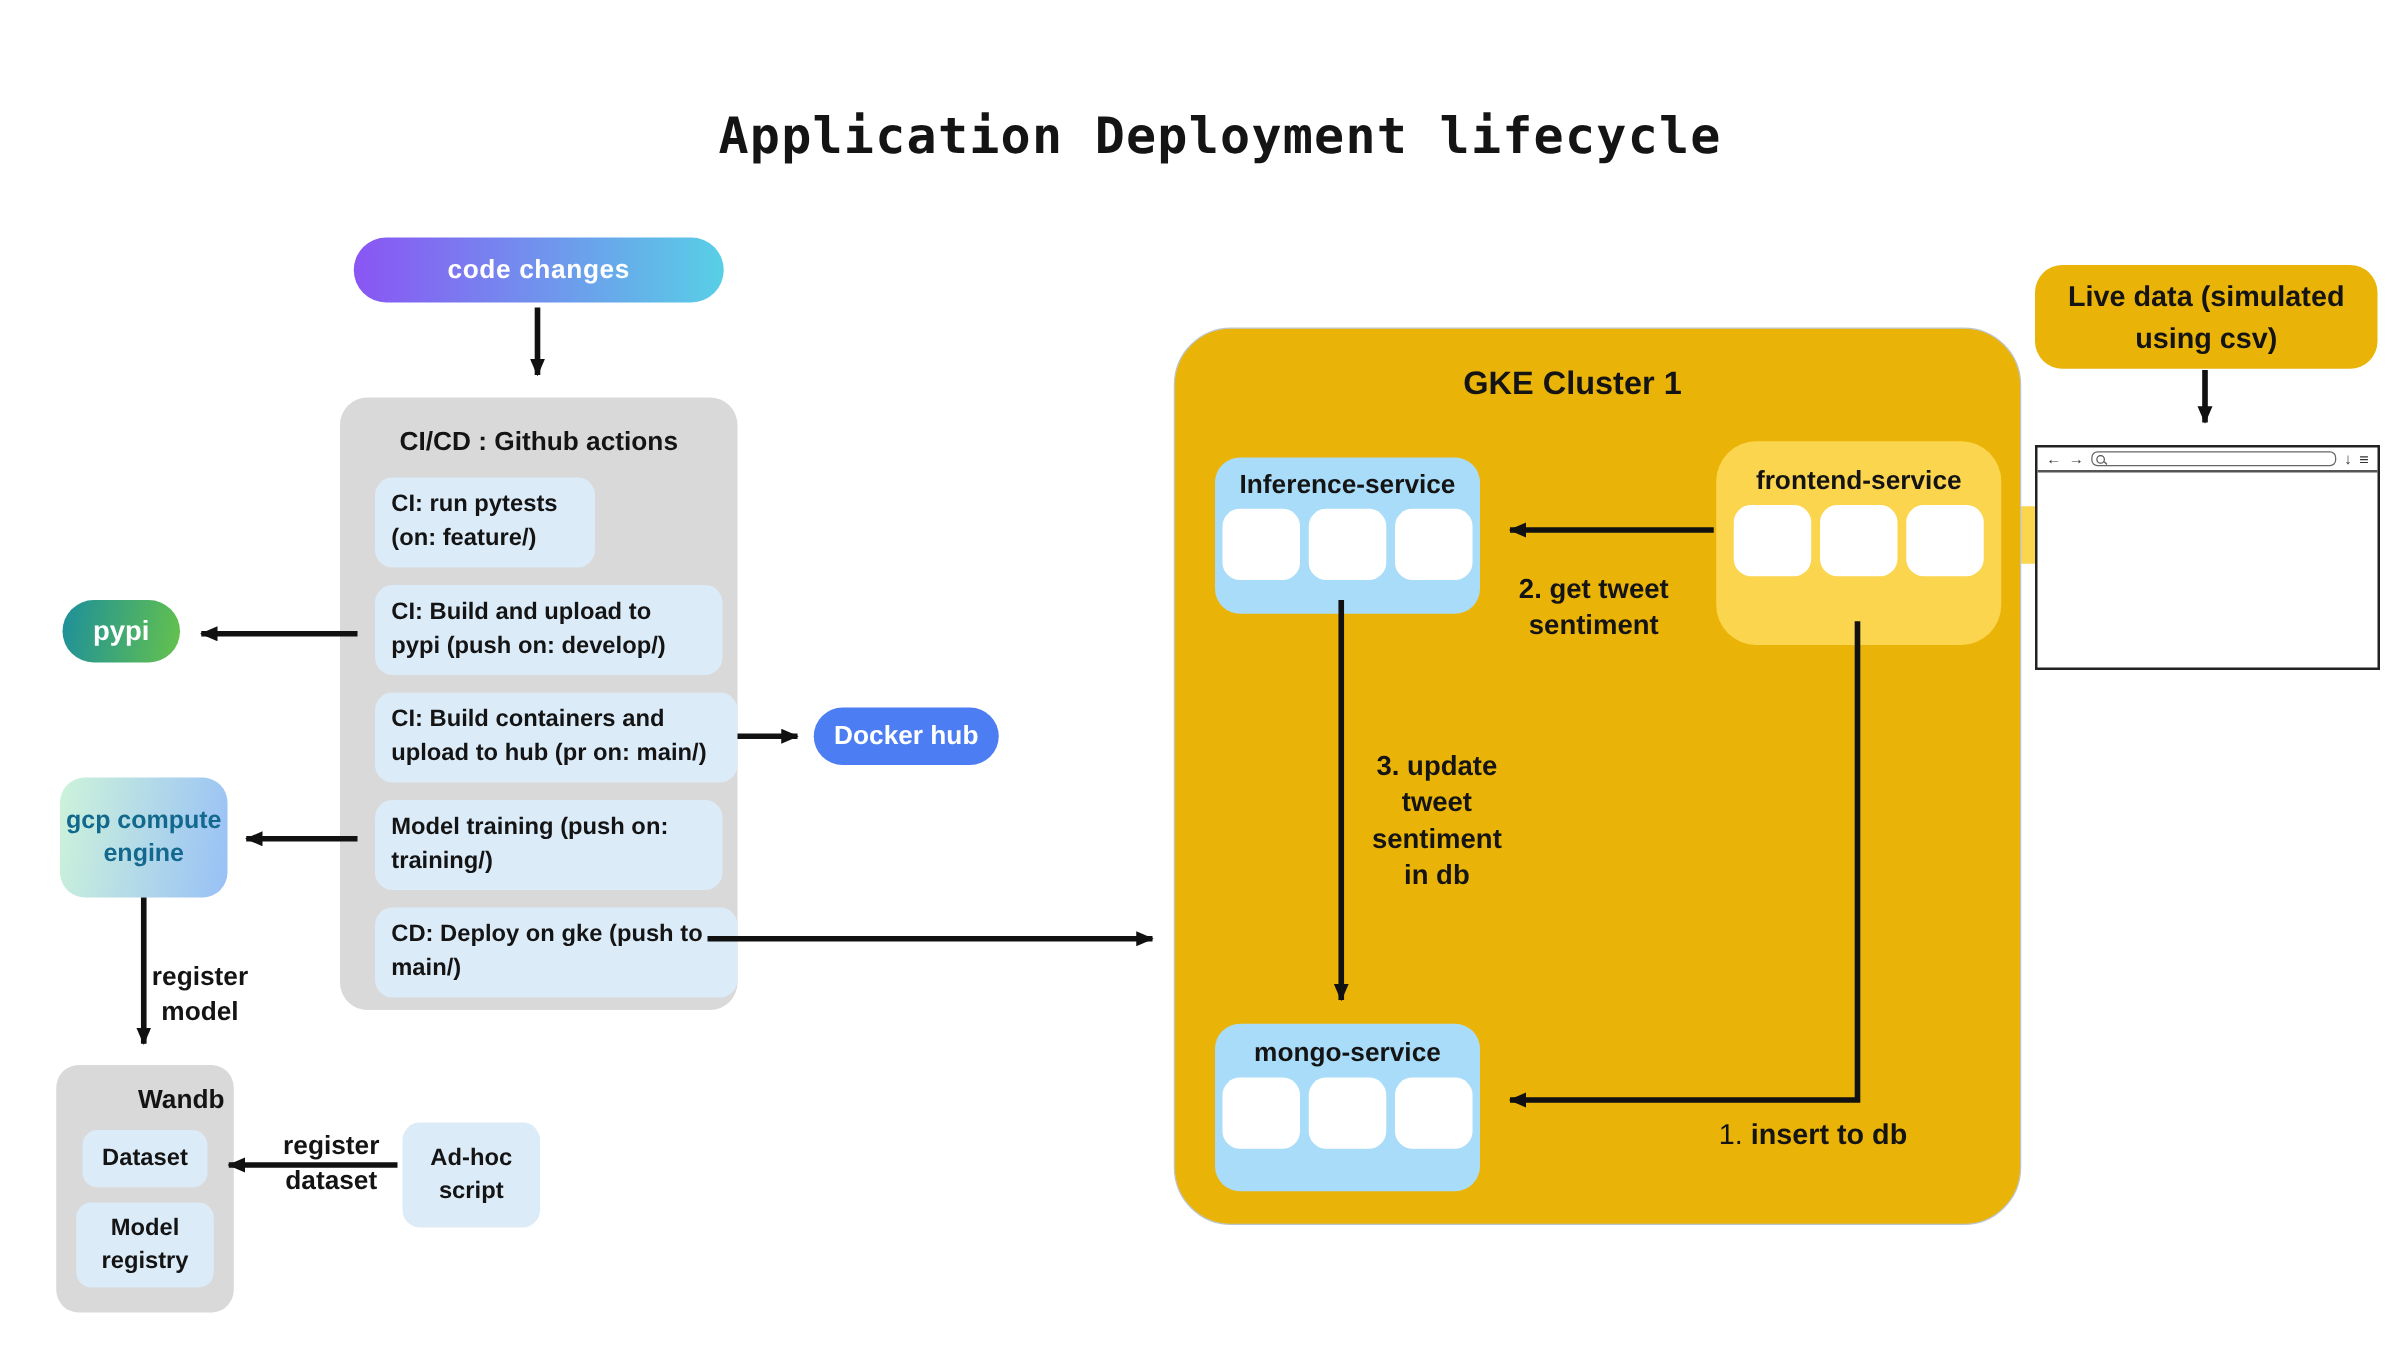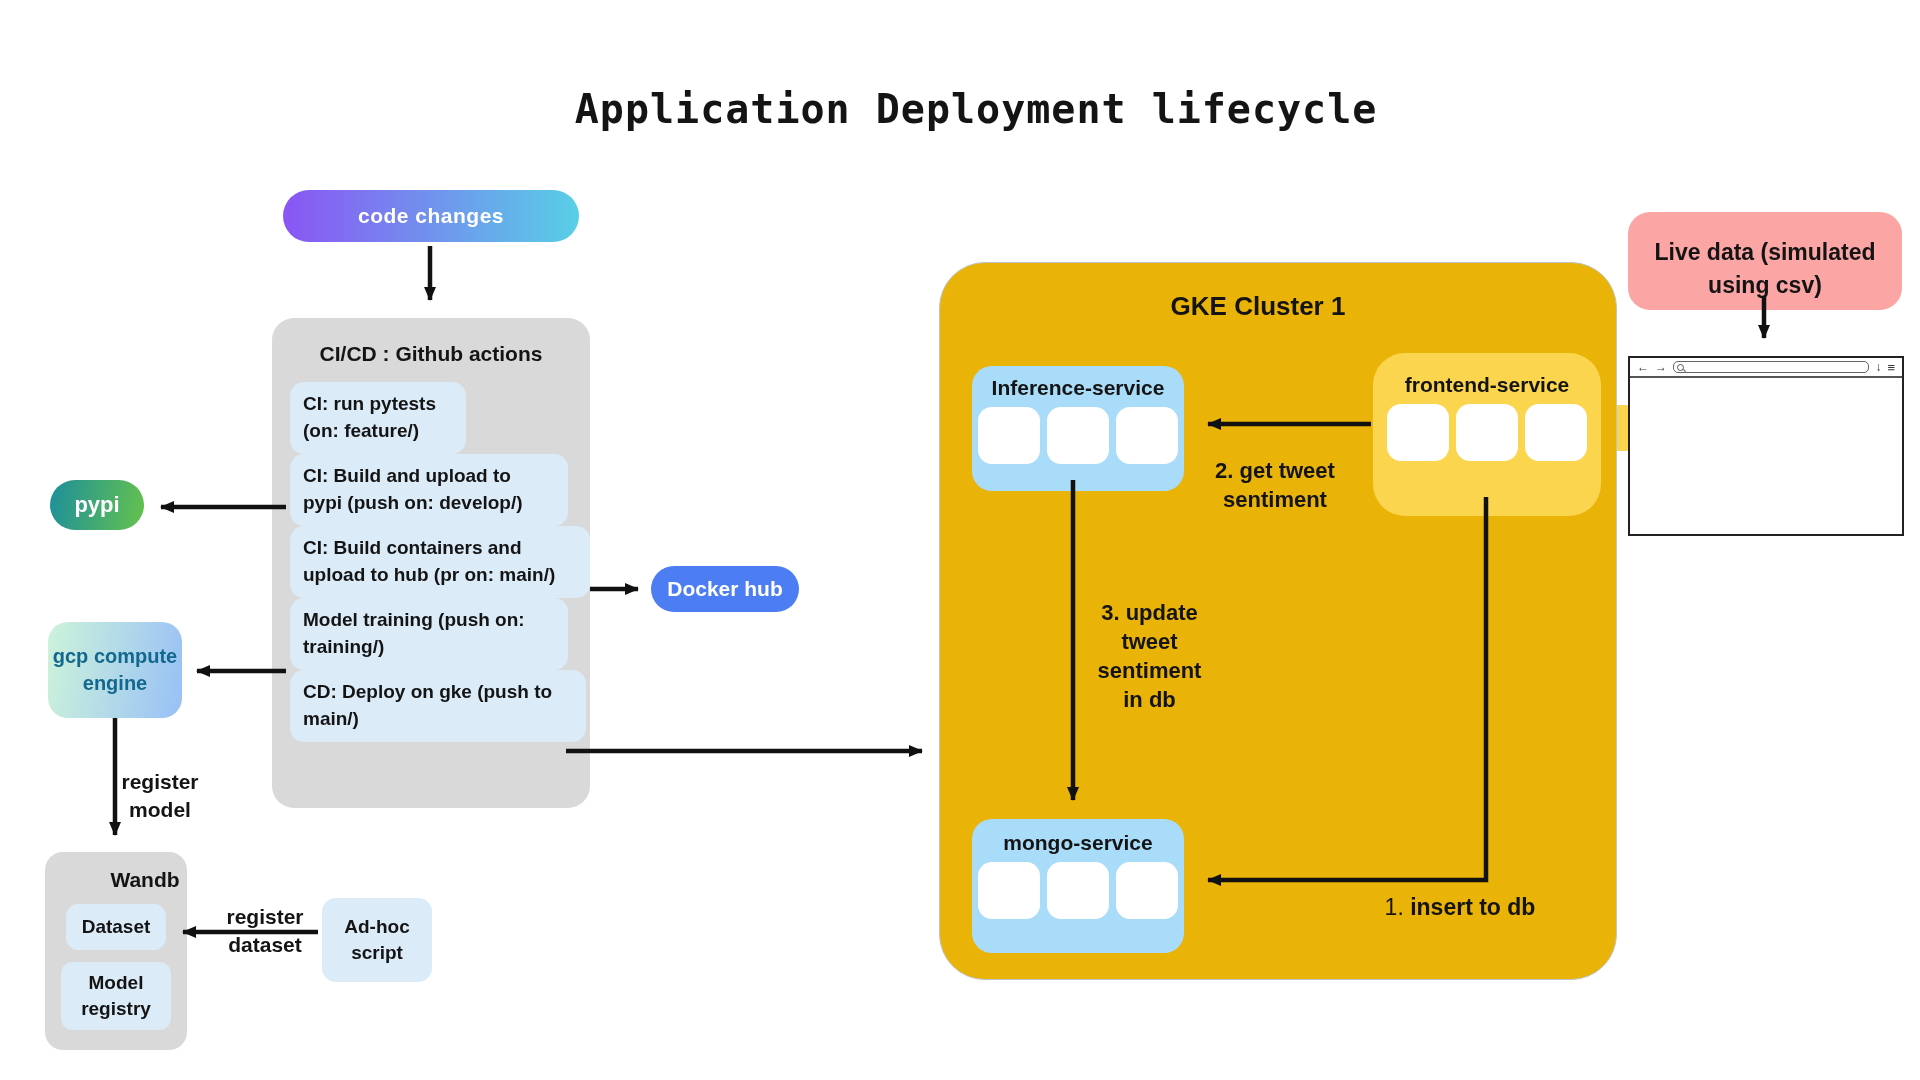--- a/index.html
+++ b/index.html
@@ -22,22 +22,22 @@
     left:283px; top:190px; width:296px; height:52px; border-radius:26px;
     background:linear-gradient(90deg,#8a55f4 0%,#58cfe6 100%);
     color:#fff; font-weight:bold; font-size:21px; letter-spacing:.5px;
   }
   .cicd-box {
     left:272px; top:318px; width:318px; height:490px;
     background:#d9d9d9; border-radius:22px;
   }
   .cicd-title { width:100%; top:24px; text-align:center; font-weight:bold; font-size:21px; }
   .cicd-items {
-    position:absolute; left:18px; top:64px; display:flex; flex-direction:column;
-    align-items:flex-start;
+    position:absolute; left:28px; top:64px; display:flex; flex-direction:column;
+    gap:14px; align-items:flex-start;
   }
   .cicd-item {
     background:#dcebf8; border-radius:14px; padding:9px 13px;
     font-weight:bold; font-size:19px; line-height:1.42;
   }
   .cicd-item:nth-child(1) { max-width:150px; }
   .cicd-item:nth-child(2) { max-width:252px; }
   .cicd-item:nth-child(3) { max-width:292px; }
   .cicd-item:nth-child(4) { max-width:252px; }
   .cicd-item:nth-child(5) { max-width:270px; }
@@ -87,28 +87,28 @@
   .pods { display:flex; justify-content:center; gap:7px; margin-top:7px; }
   .pod { width:62px; height:57px; background:#fff; border-radius:14px; }
   .blue-svc { background:#a9dcf8; }
   .inference-box { left:32px; top:103px; width:212px; height:115px; padding-top:10px; }
   .mongo-box { left:32px; top:556px; width:212px; height:122px; padding-top:12px; }
   .frontend-box { left:433px; top:90px; width:228px; height:143px; background:#fcd54e; border-radius:32px; padding-top:20px; }
   .frontend-notch { left:1593px; top:405px; width:39px; height:46px; background:#fcd54e; }
 
   .flow-get { left:1205px; top:456px; width:140px; font-size:22px; }
   .flow-update { left:1092px; top:598px; width:115px; font-size:22px; }
-  .flow-insert { left:1375px; top:894px; width:170px; font-size:23px; font-weight:normal; text-align:center; }
+  .flow-insert { left:1375px; top:894px; width:170px; font-size:23px; font-weight:normal; }
   .flow-insert .rest { font-weight:bold; }
 
   
   .live-pill {
     left:1628px; top:212px; width:274px; height:82px; border-radius:22px;
-    background:#fca5a5; font-weight:bold; font-size:23px; line-height:1.45;
-    text-align:center; padding-top:16px;
+    background:#eab308; font-weight:bold; font-size:23px; line-height:1.45;
+    text-align:center; padding-top:1px;
   }
   .live-pill .inner { width:250px; margin:0 auto; }
   .browser {
     left:1628px; top:356px; width:276px; height:180px; background:#fff;
     border:2px solid #222; box-sizing:border-box;
   }
   .browser-toolbar {
     height:18px; border-bottom:2px solid #555; display:flex; align-items:center;
     gap:6px; padding:0 7px; font-size:12px; color:#333;
   }

